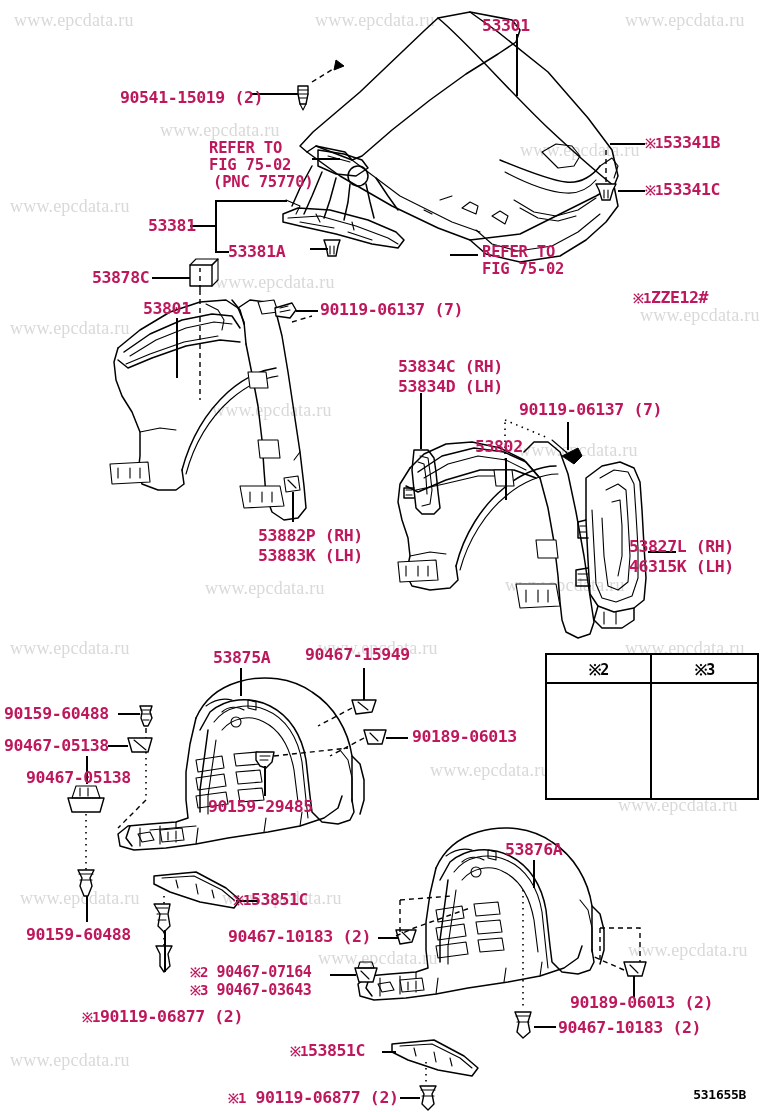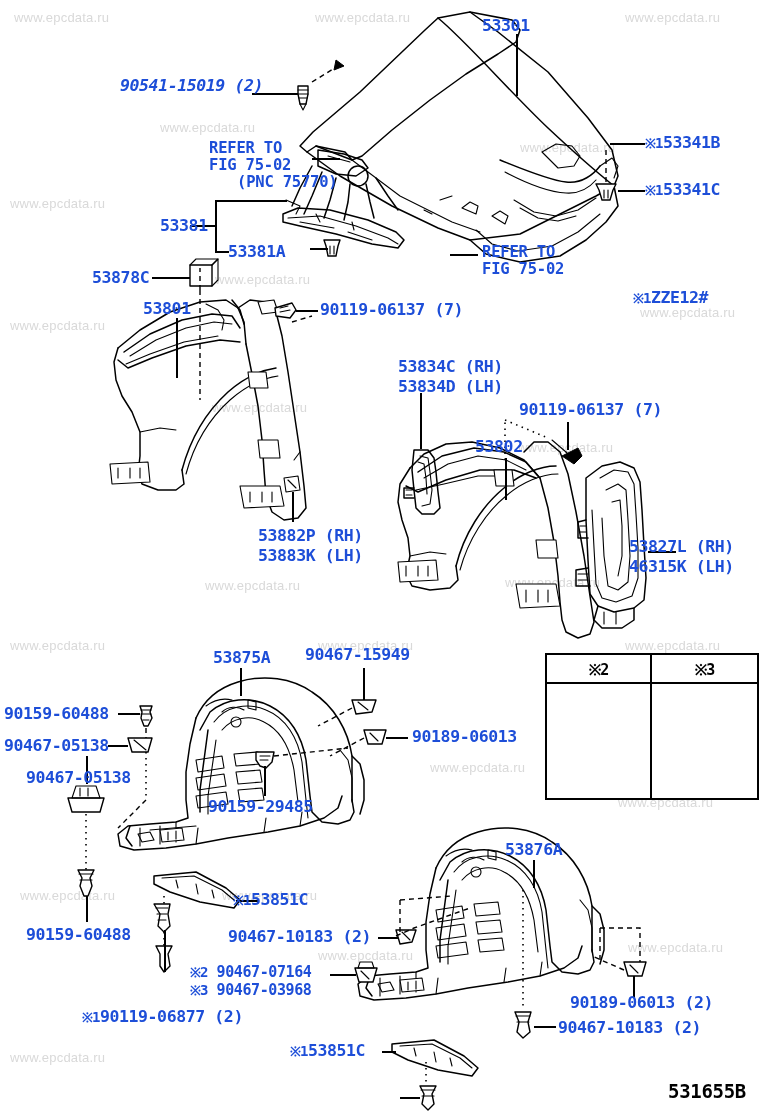--- a/index.html
+++ b/index.html
@@ -11,34 +11,34 @@
   #sheet{
     position:relative;
     width:760px;height:1112px;
     background:#ffffff;
     overflow:hidden;
   }
 
   
   .wm{
     position:absolute;
-    font-family:Liberation Sans, sans-serif;
-    font-size:13px;
+    font-family:Liberation Serif, serif;
+    font-size:18px;
     color:#d9d9d9;
     white-space:nowrap;
     letter-spacing:.2px;
     user-select:none;
     pointer-events:none;
     z-index:0;
   }
 
   
   .lbl{
     position:absolute;
-    color:#1d4ed8;
+    color:#be185d;
     font-weight:bold;
     font-size:16.5px;
     letter-spacing:-0.4px;
     white-space:nowrap;
     line-height:19px;
     z-index:6;
   }
   .lbl.sm{font-size:15px;}
   .lbl.refer{
     font-size:15.5px;
@@ -98,21 +98,21 @@
   #art .fw2{fill:#fff;stroke:#000;stroke-width:1.1;
             stroke-linejoin:round;}
   #art .dsh{fill:none;stroke:#000;stroke-width:1.4;
             stroke-dasharray:5 4;stroke-linecap:butt;}
   #art .dot{fill:none;stroke:#000;stroke-width:1.6;
             stroke-dasharray:1.5 4.5;stroke-linecap:butt;}
 
   
   #code{
     position:absolute;right:14px;bottom:10px;
-    font-weight:bold;font-size:19px;letter-spacing:-0.3px;
+    font-weight:bold;font-size:13px;letter-spacing:-0.3px;
     z-index:6;
   }
 </style>
 </head>
 <body>
 
 <div id="sheet">
 
   <div class="wm" style="left:14px;top:10px;">www.epcdata.ru</div>
   <div class="wm" style="left:315px;top:10px;">www.epcdata.ru</div>
@@ -574,31 +574,31 @@
   <div class="ln v" style="left:633px;top:976px;height:22px;"></div>
 
   <div class="ln h" style="left:534px;top:1026px;width:22px;"></div>
 
   <div class="ln h" style="left:382px;top:1051px;width:14px;"></div>
 
   <div class="ln h" style="left:400px;top:1097px;width:20px;"></div>
 
   <div class="lbl" style="left:482px;top:16px;">53301</div>
 
-  <div class="lbl" style="left:120px;top:76px;font-style:italic;">90541-15019 (2)</div>
+  <div class="lbl" style="left:120px;top:88px;">90541-15019 (2)</div>
 
   <div class="lbl refer" style="left:209px;top:140px;">REFER TO</div>
   <div class="lbl refer" style="left:209px;top:157px;">FIG 75-02</div>
-  <div class="lbl refer" style="left:213px;top:174px;margin-left:24px;">(PNC 75770)</div>
+  <div class="lbl refer" style="left:213px;top:174px;">(PNC 75770)</div>
 
   <div class="lbl" style="left:645px;top:133px;"><span class="mk">※</span><span class="mkn">1</span><span>53341B</span></div>
 
   <div class="lbl" style="left:645px;top:180px;"><span class="mk">※</span><span class="mkn">1</span><span>53341C</span></div>
 
-  <div class="lbl" style="left:148px;top:216px;margin-left:12px;">53381</div>
+  <div class="lbl" style="left:148px;top:216px;">53381</div>
   <div class="lbl" style="left:228px;top:242px;">53381A</div>
 
   <div class="lbl" style="left:92px;top:268px;">53878C</div>
 
   <div class="lbl refer" style="left:482px;top:244px;">REFER TO</div>
   <div class="lbl refer" style="left:482px;top:261px;">FIG 75-02</div>
 
   <div class="lbl" style="left:143px;top:299px;">53801</div>
 
   <div class="lbl" style="left:320px;top:300px;">90119-06137 (7)</div>
@@ -632,32 +632,33 @@
 
   <div class="lbl" style="left:208px;top:797px;">90159-29485</div>
 
   <div class="lbl" style="left:26px;top:925px;">90159-60488</div>
 
   <div class="lbl" style="left:233px;top:890px;"><span class="mk">※</span><span class="mkn">1</span><span>53851C</span></div>
 
   <div class="lbl" style="left:228px;top:927px;">90467-10183 (2)</div>
 
   <div class="lbl sm" style="left:190px;top:963px;"><span class="mk">※</span><span class="mkn">2</span> <span>90467-07164</span></div>
-  <div class="lbl sm" style="left:190px;top:981px;"><span class="mk">※</span><span class="mkn">3</span> <span>90467-03968</span></div>
+  <div class="lbl sm" style="left:190px;top:981px;"><span class="mk">※</span><span class="mkn">3</span> <span>90467-03643</span></div>
 
   <div class="lbl" style="left:82px;top:1007px;"><span class="mk">※</span><span class="mkn">1</span><span>90119-06877 (2)</span></div>
 
   <div class="lbl" style="left:505px;top:840px;">53876A</div>
 
   <div class="lbl" style="left:570px;top:993px;">90189-06013 (2)</div>
 
   <div class="lbl" style="left:558px;top:1018px;">90467-10183 (2)</div>
 
   <div class="lbl" style="left:290px;top:1041px;"><span class="mk">※</span><span class="mkn">1</span><span>53851C</span></div>
 
+  <div class="lbl" style="left:228px;top:1088px;"><span class="mk">※</span><span class="mkn">1</span> <span>90119-06877 (2)</span></div>
 
   <div id="legend">
     <div class="lg-head">
       <div class="lg-c">※2</div>
       <div class="lg-c">※3</div>
     </div>
     <div class="lg-body">
       <div class="lg-c"></div>
       <div class="lg-c"></div>
     </div>

